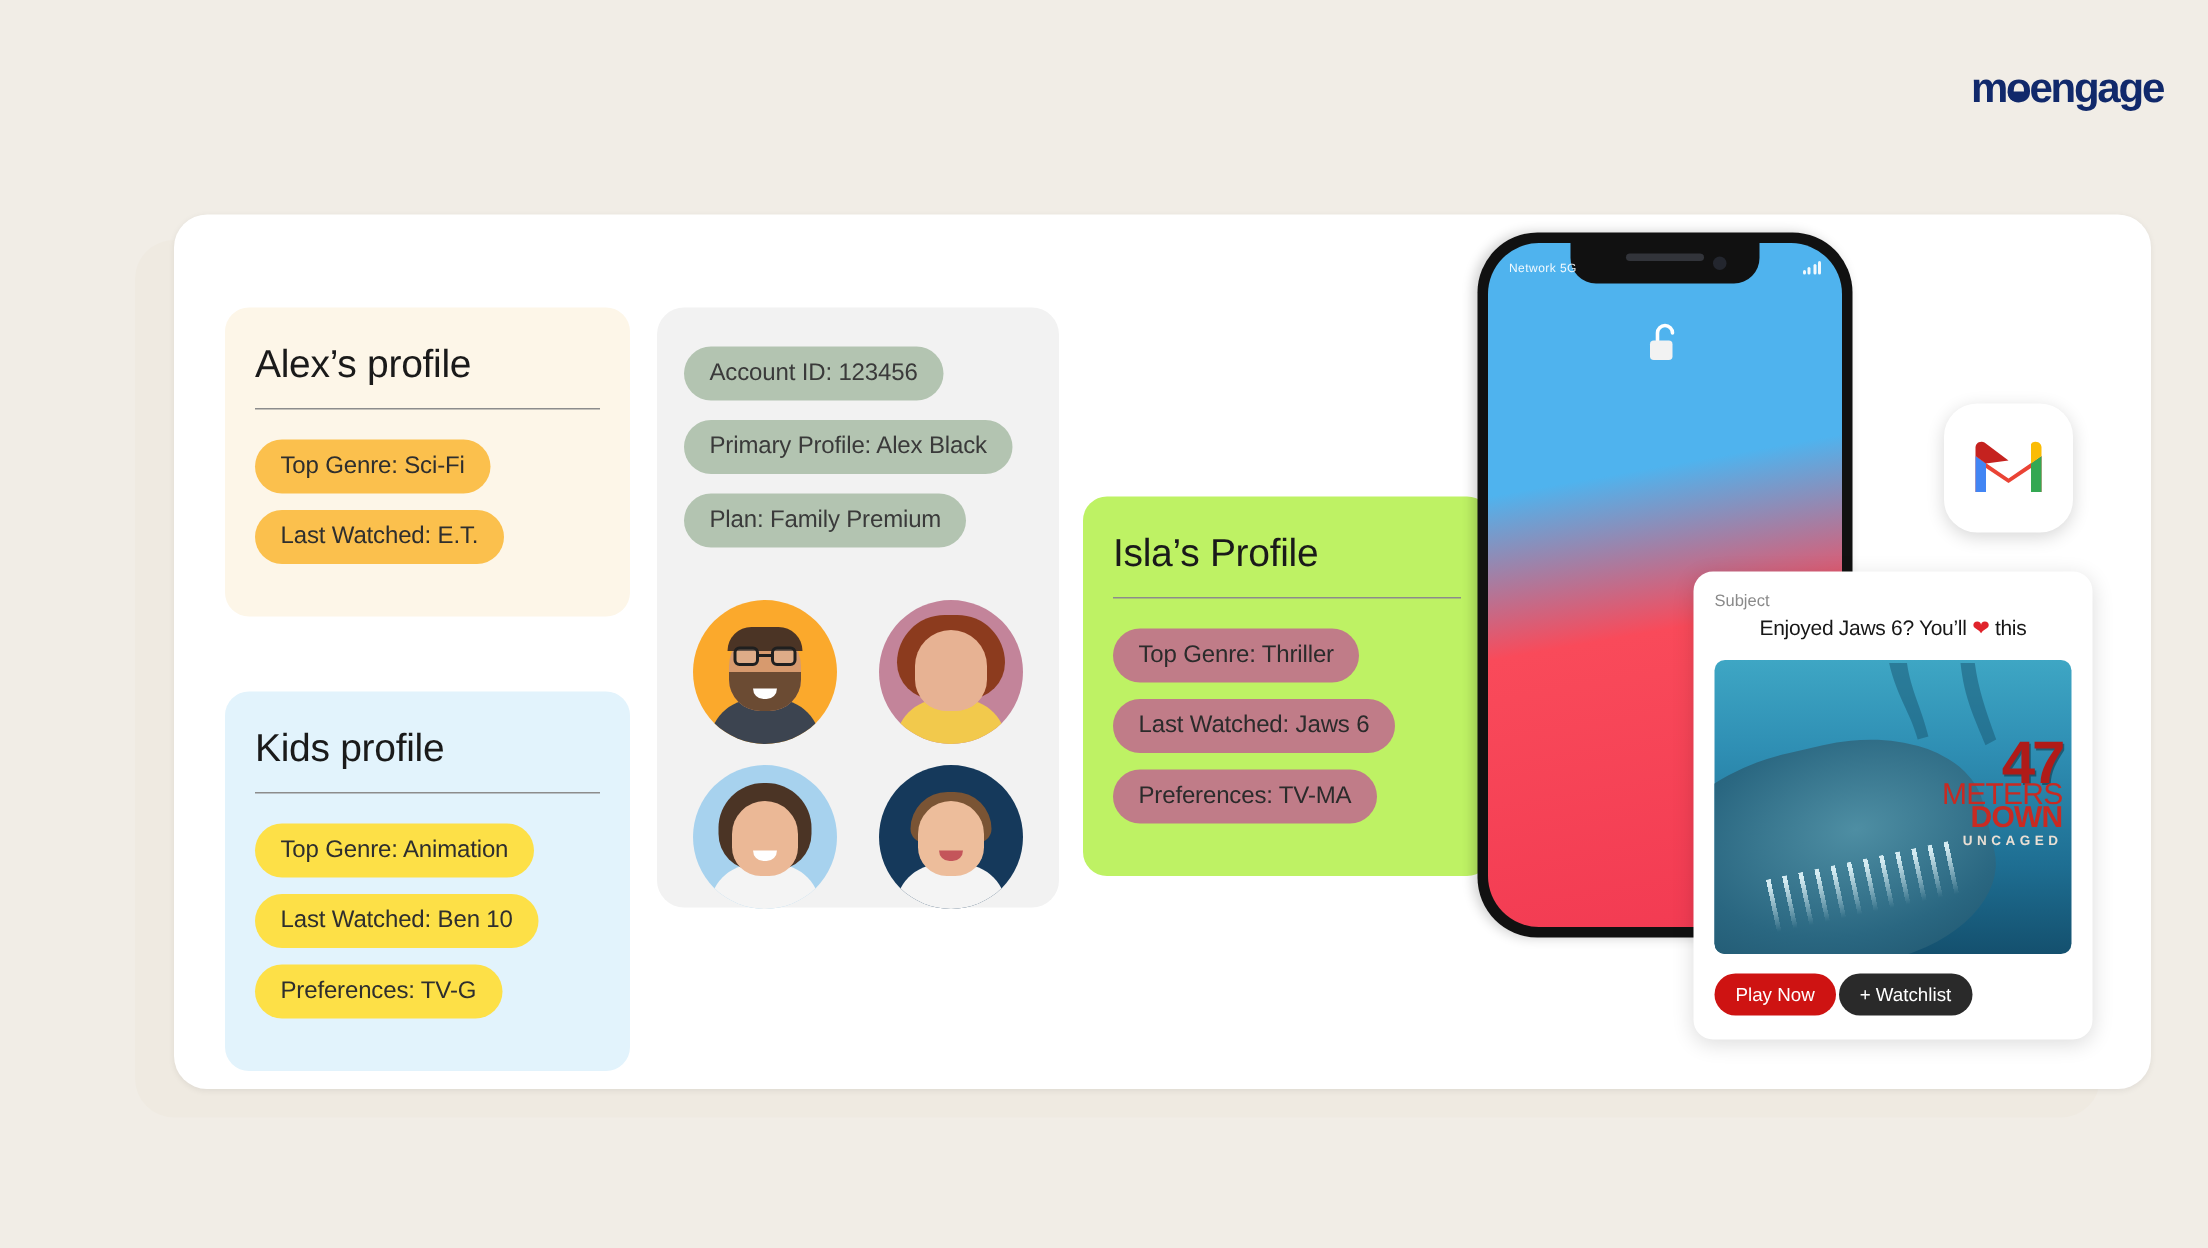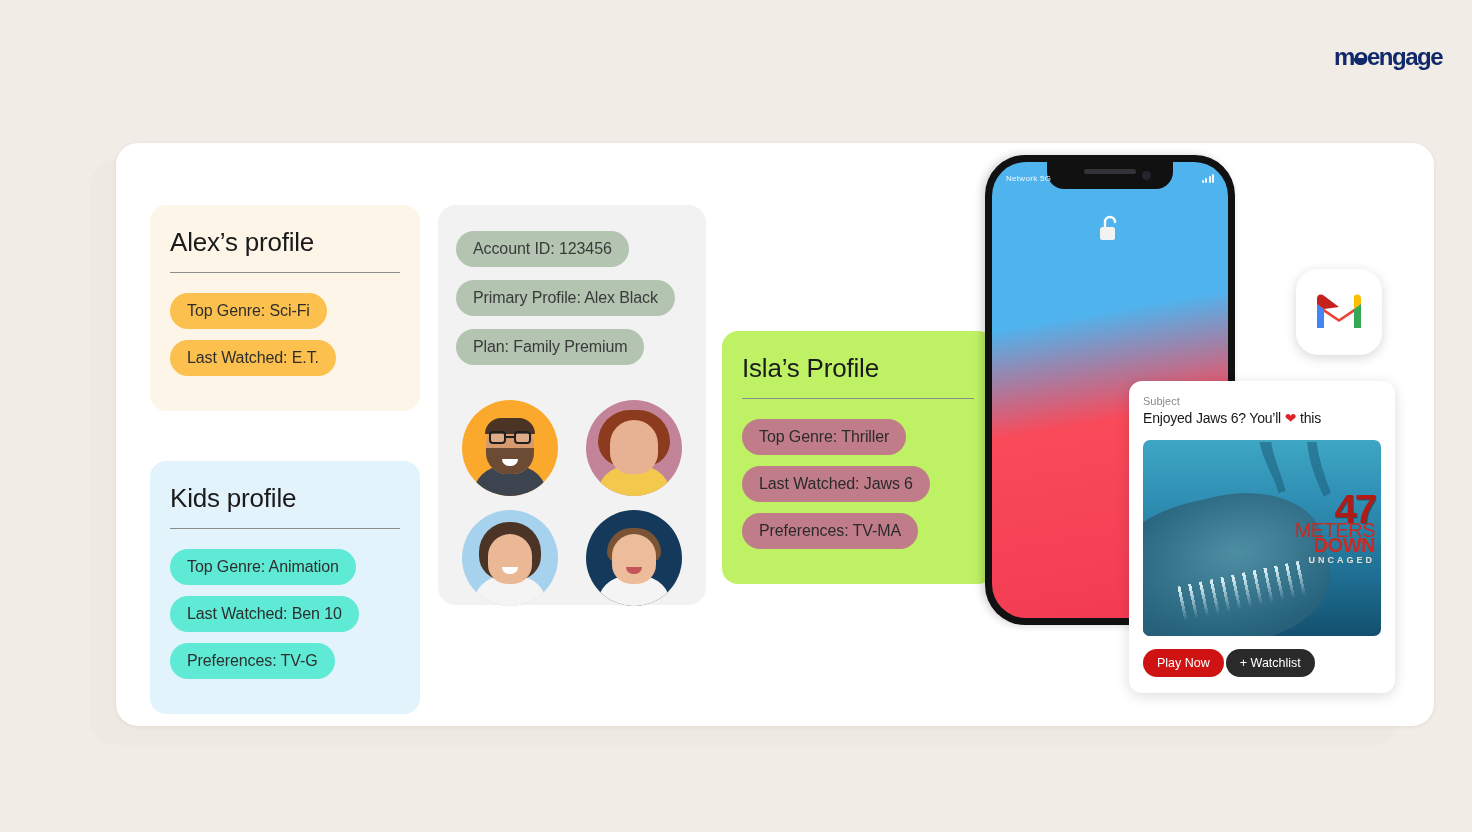--- a/index.html
+++ b/index.html
@@ -6,21 +6,21 @@
   html,body { width:1472px; height:832px; }
   body {
     background:#F1EDE6;
     font-family:"Liberation Sans", sans-serif;
     position:relative; overflow:hidden;
   }
 
   
   .brand {
     position:absolute; right:30px; top:45px;
-    font-size:24px; font-weight:700; letter-spacing:-1.5px;
+    font-size:28px; font-weight:700; letter-spacing:-1.5px;
     color:#11296B; line-height:1;
   }
   .brand .o-dot { position:relative; display:inline-block; }
   .brand .o-dot::after{
     content:""; position:absolute; left:50%; top:56%;
     transform:translateX(-50%);
     width:13px; height:7px; border-radius:0 0 9px 9px; background:#11296B;
   }
 
   
@@ -46,21 +46,21 @@
     padding:9px 17px; font-size:16px; color:#2E2E2E;
     margin-bottom:11px; white-space:nowrap; letter-spacing:-.1px;
   }
   .pill-row{ display:block; }
 
   
   #alex-card{ left:34px; top:62px; width:270px; background:#FDF6E8; }
   #alex-card .pill{ background:#FBC04D; }
   
   #kids-card{ left:34px; top:318px; width:270px; background:#E2F3FC; }
-  #kids-card .pill{ background:#5eead4; }
+  #kids-card .pill{ background:#fde047; }
   
   #isla-card{ left:606px; top:188px; width:272px; background:#bef264; }
   #isla-card .pill{ background:#C07C88; color:#2B2B2B; }
 
   
   #account-card{
     position:absolute; left:322px; top:62px; width:268px; height:400px;
     background:#F2F2F2; border-radius:18px; padding:26px 18px;
   }
   #account-card .pill{ background:#B3C4B1; color:#3A3A3A; margin-bottom:13px; }
@@ -130,21 +130,21 @@
     position:absolute; left:50%; top:52px; transform:translateX(-50%); z-index:3;
   }
 
   
   .email-card{
     position:absolute; left:1129px; top:381px; width:266px;
     background:#FFFFFF; border-radius:13px; padding:14px 14px 16px;
     box-shadow:0 3px 14px rgba(0,0,0,.14); z-index:8;
   }
   .subject-label{ font-size:11px; color:#8A8A8A; margin-bottom:2px; }
-  .subject-text{ font-size:14px; color:#171717; line-height:1.35; letter-spacing:-.2px; }
+  .subject-text{ font-size:14px; color:#171717; line-height:1.35; letter-spacing:-.2px;text-align:center; }
   .heart{ color:#E0232B; }
   .poster{
     margin-top:12px; height:196px; border-radius:7px; overflow:hidden; position:relative;
     background:linear-gradient(180deg,#3EA6C4 0%,#2F8FB4 30%,#1E6E92 70%,#14506E 100%);
   }
   .poster .legs{ position:absolute; top:2px; left:40%; width:50%; height:40%; opacity:.55; }
   .poster .shark{
     position:absolute; left:-18%; bottom:-6%; width:96%; height:76%;
     background:radial-gradient(ellipse at 62% 40%, #4E8EA3 0%, #2A6781 55%, #1B4E66 100%);
     border-radius:52% 46% 40% 58%; transform:rotate(-13deg);

